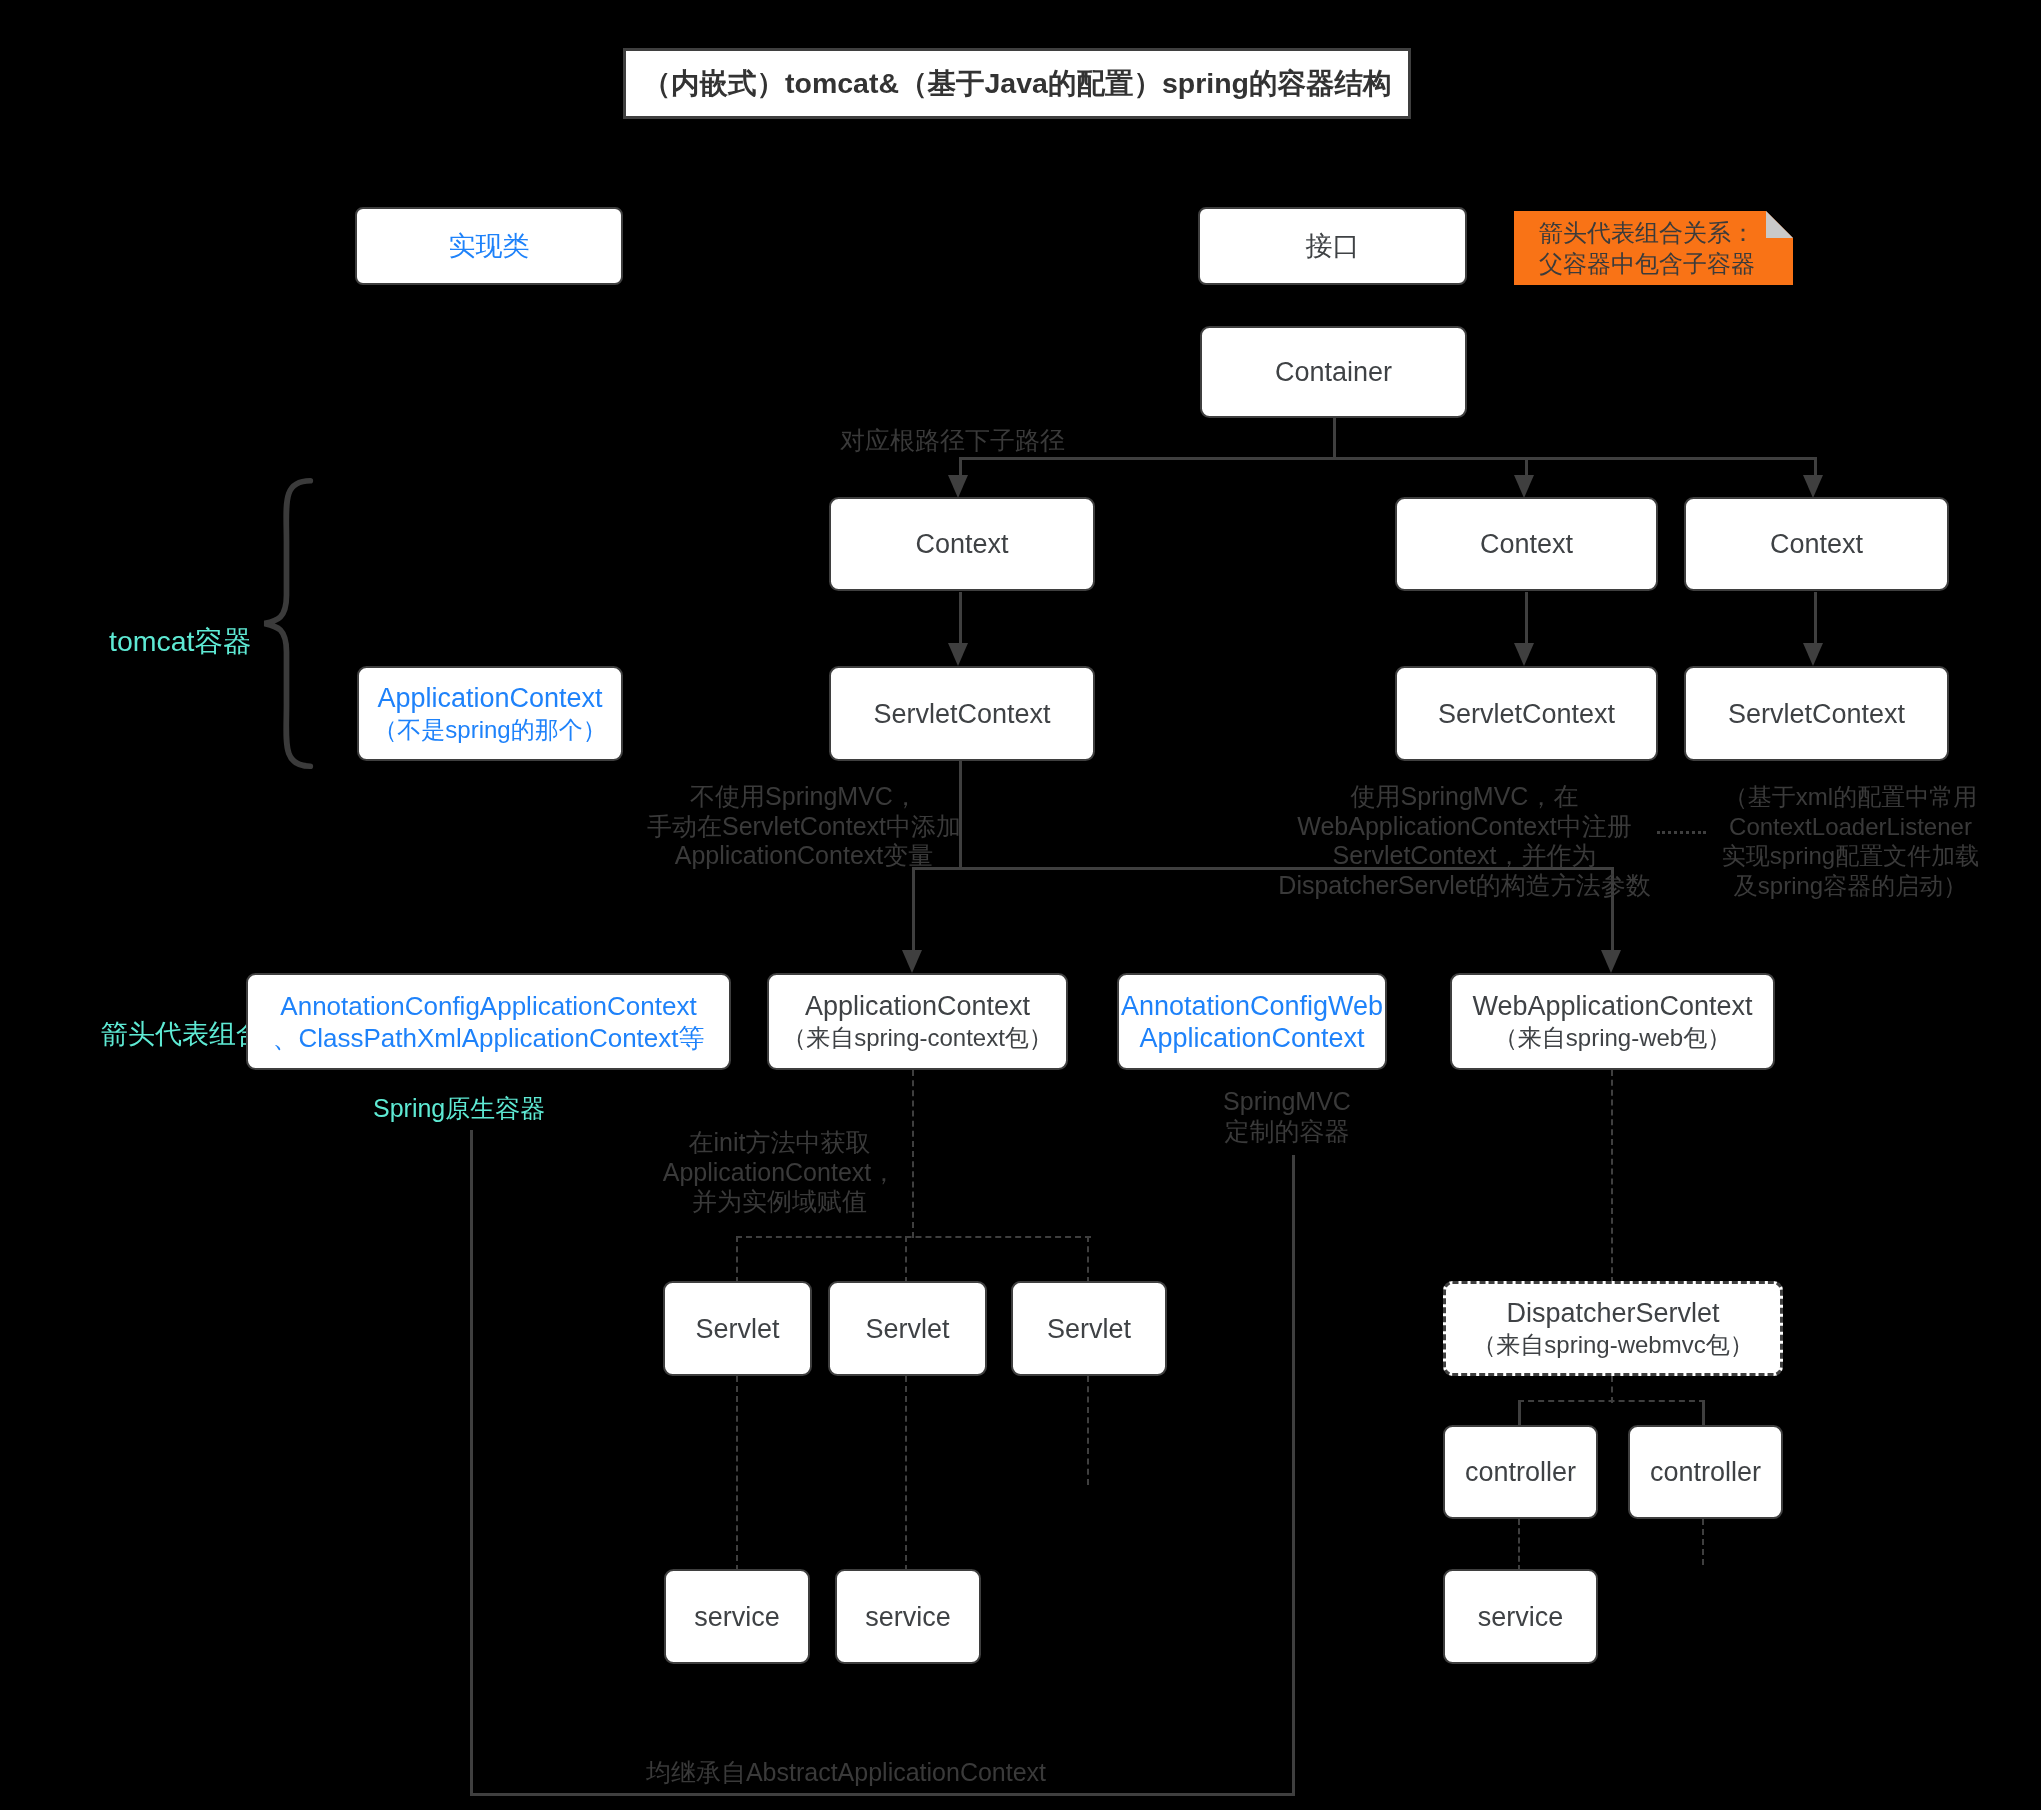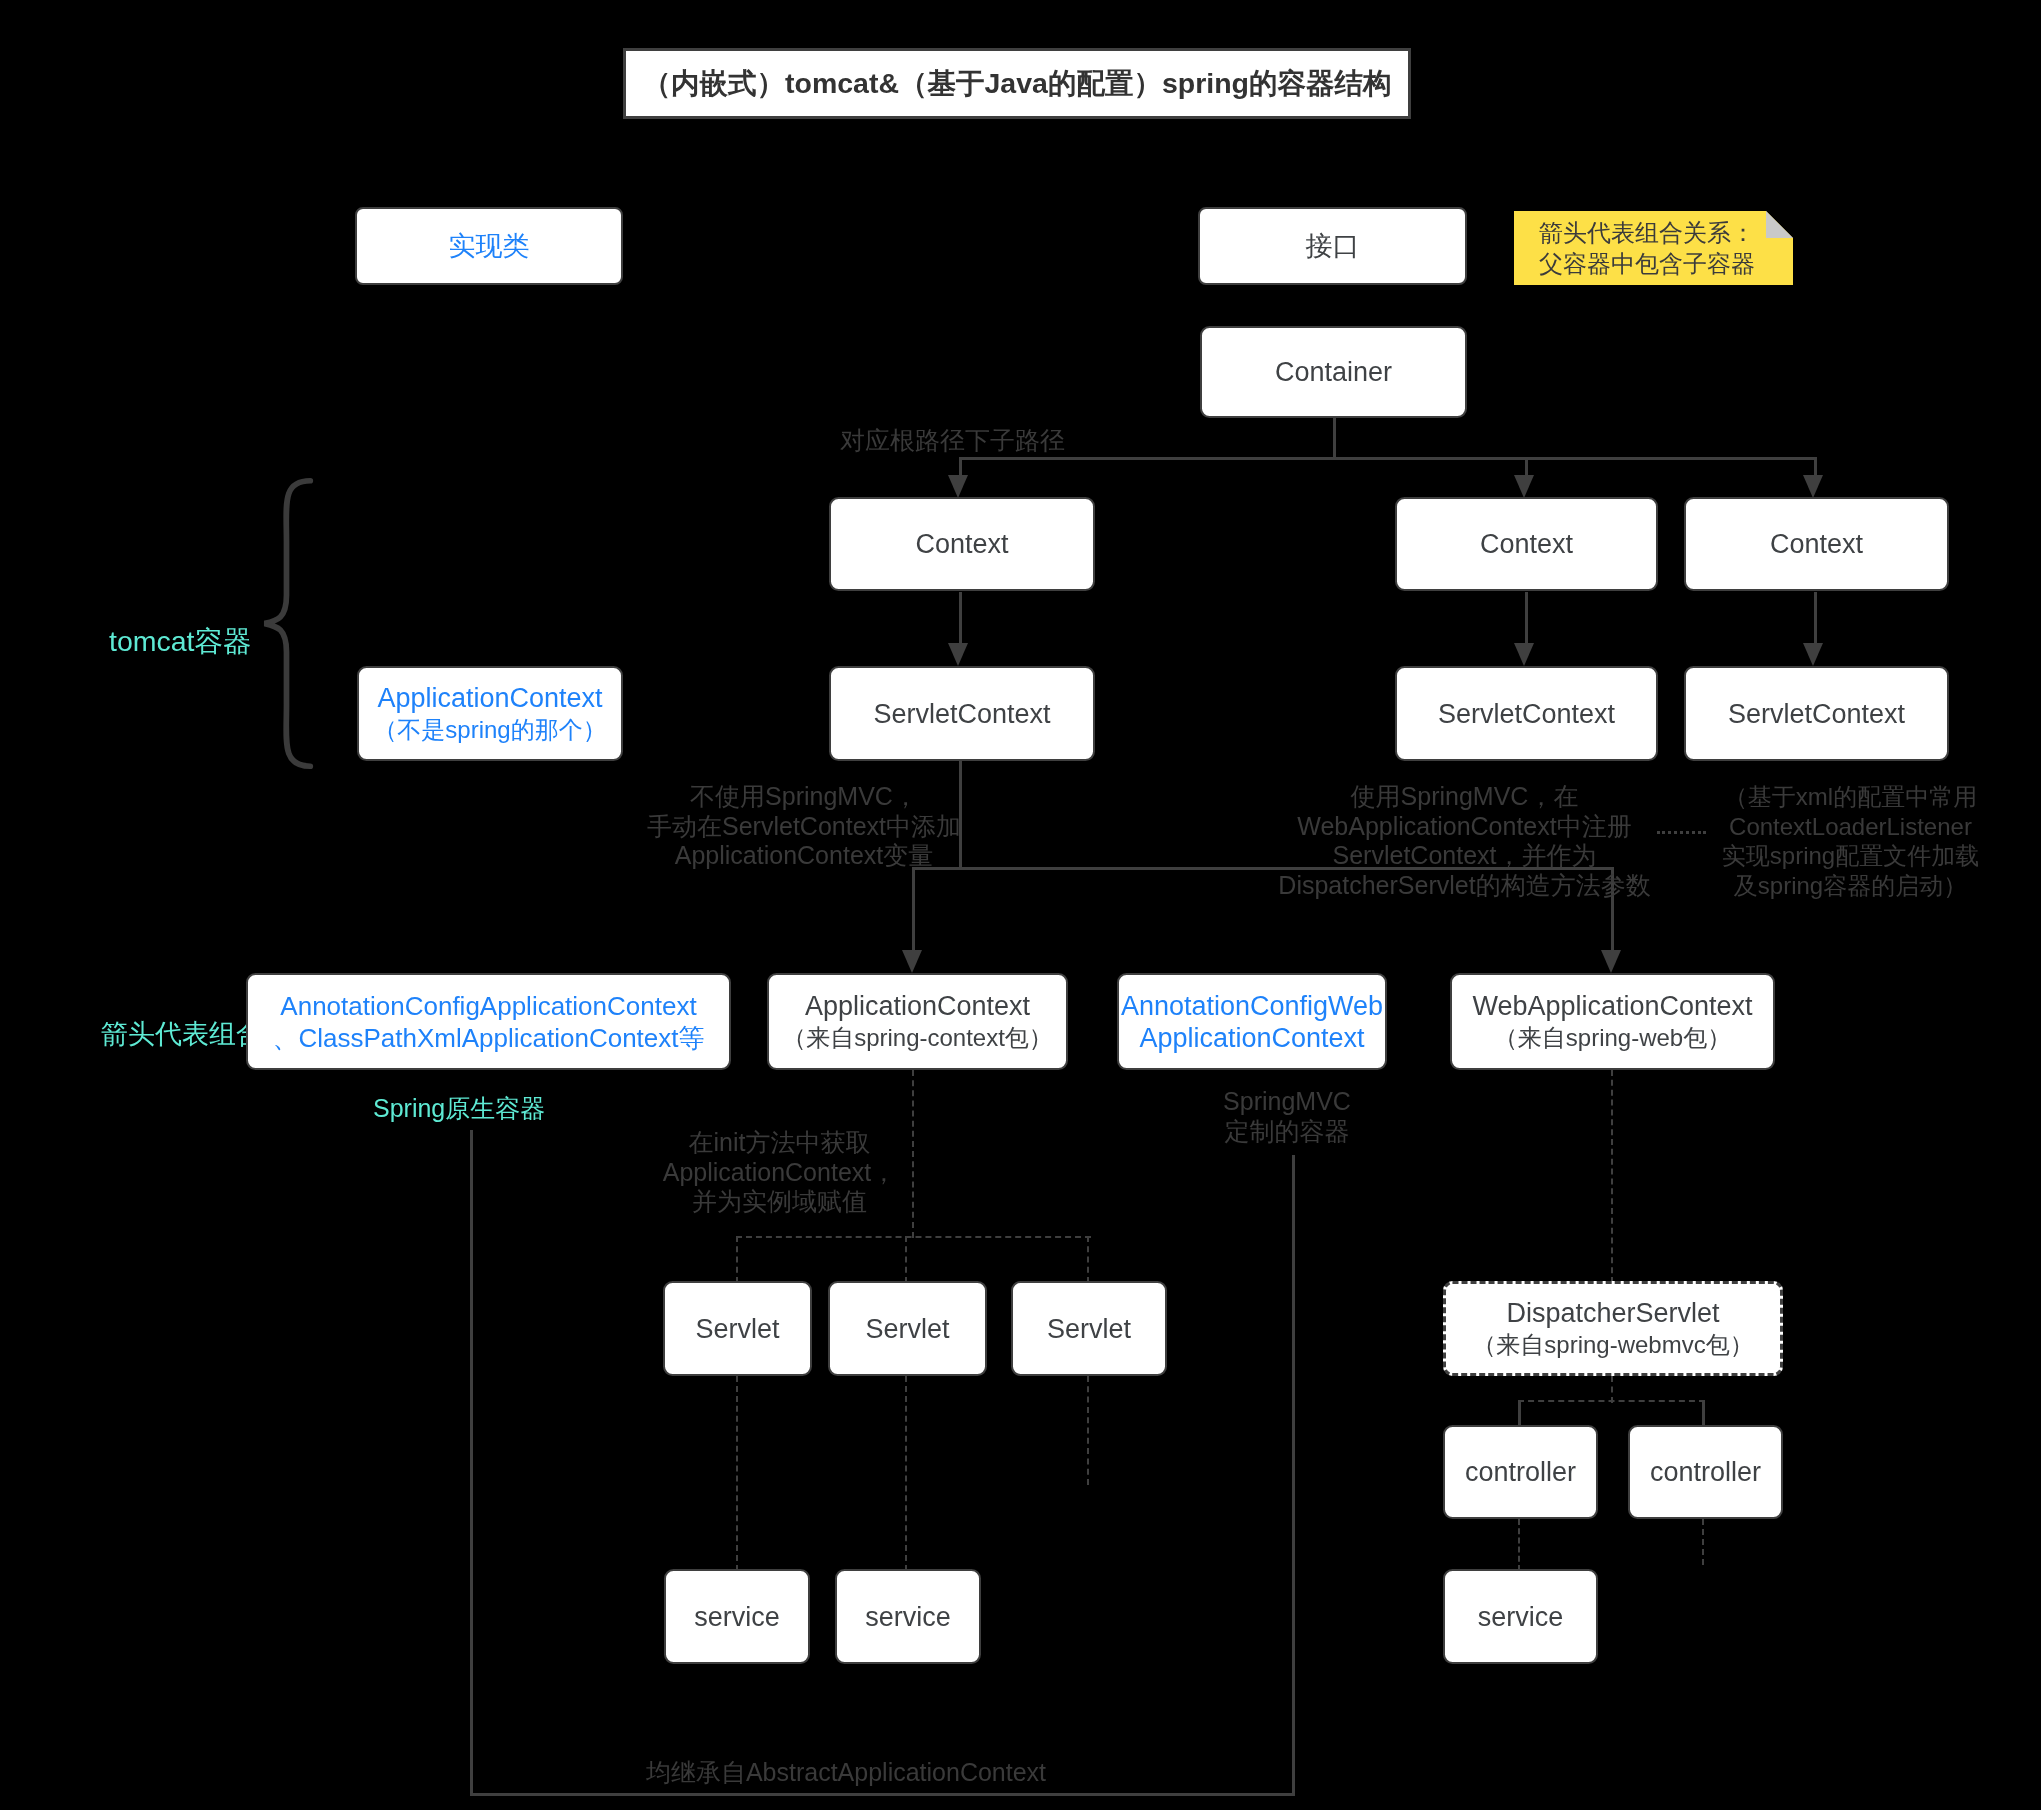--- a/index.html
+++ b/index.html
@@ -13,21 +13,21 @@
   .sub{font-size:24px;}
   .dashedbox{border-style:dashed;border-width:3.8px;}
   .lbl{position:absolute;color:#5eead4;white-space:nowrap;}
   .ann{position:absolute;color:#3a3a3a;text-align:center;font-size:25px;line-height:29.5px;}
   .line{position:absolute;background:#3f3f3f;}
   .vdash{position:absolute;width:0;border-left:2.9px dashed #3f3f3f;}
   .hdash{position:absolute;height:0;border-top:2.9px dashed #3f3f3f;}
   .hdots{position:absolute;height:0;border-top:3.8px dotted #3f3f3f;}
   .arr{position:absolute;width:0;height:0;border-left:10.5px solid transparent;
        border-right:10.5px solid transparent;border-top:23px solid #3f3f3f;}
-  .note{position:absolute;left:1514px;top:211px;width:279px;height:74px;background:#fde047;
+  .note{position:absolute;left:1514px;top:211px;width:279px;height:74px;background:#f97316;
         clip-path:polygon(0 0,calc(100% - 27px) 0,100% 27px,100% 100%,0 100%);
         color:#3b3b3b;font-size:24px;line-height:31px;display:flex;flex-direction:column;
         justify-content:center;padding-left:25px;box-sizing:border-box;}
   .fold{position:absolute;right:0;top:0;}
   .title{position:absolute;left:623px;top:48px;width:788px;height:71px;background:#fff;
          border:3.8px solid #3f3f3f;color:#333;font-weight:bold;font-size:28.5px;
          display:flex;align-items:center;justify-content:center;box-sizing:border-box;}
   .brace{position:absolute;left:253px;top:476px;}
 </style>
 </head>

